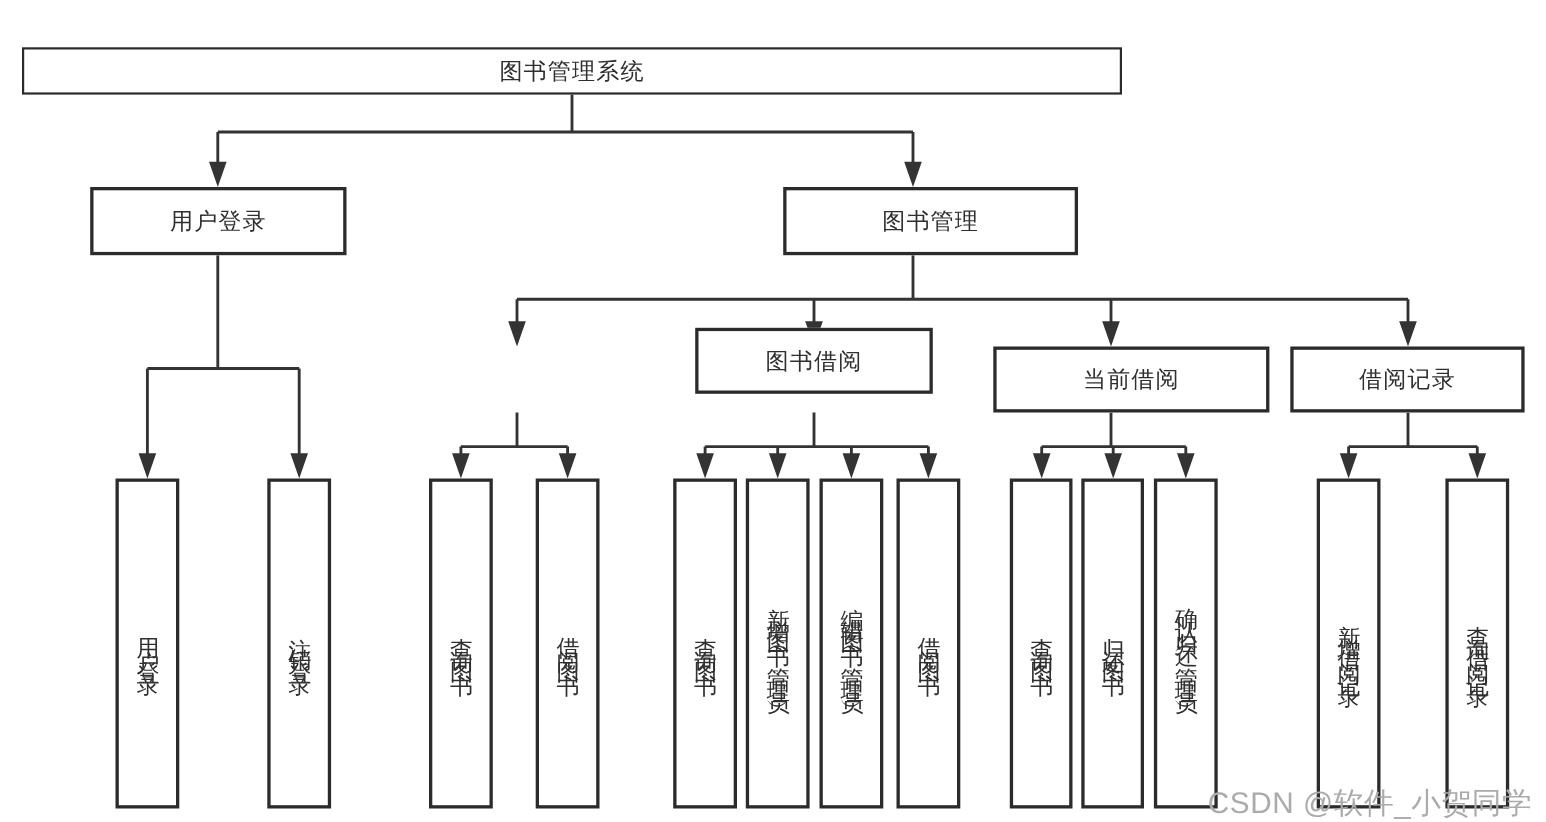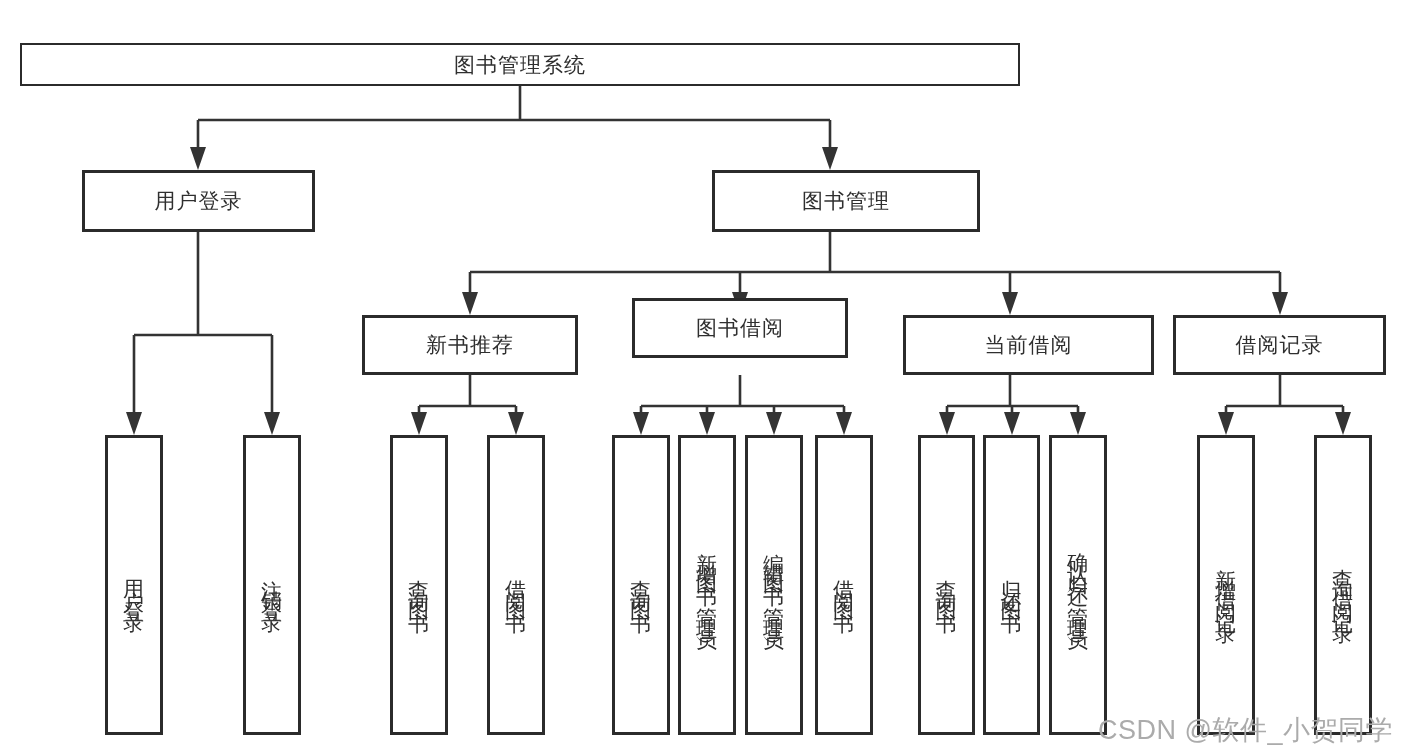--- a/index.html
+++ b/index.html
@@ -105,23 +105,20 @@
     <span>图书管理系统</span>
   </div>
 
   <div class="box h" style="left:82px; top:170px; width:233px; height:62px;">
     <span>用户登录</span>
   </div>
   <div class="box h" style="left:712px; top:170px; width:268px; height:62px;">
     <span>图书管理</span>
   </div>
 
-  <div class="box h" style="left:362px; top:315px; width:216px; height:60px;">
-    <span>新书推荐</span>
-  </div>
   <div class="box h" style="left:632px; top:298px; width:216px; height:60px;">
     <span>图书借阅</span>
   </div>
   <div class="box h" style="left:903px; top:315px; width:251px; height:60px;">
     <span>当前借阅</span>
   </div>
   <div class="box h" style="left:1173px; top:315px; width:213px; height:60px;justify-content:center;">
     <span>借阅记录</span>
   </div>
 

